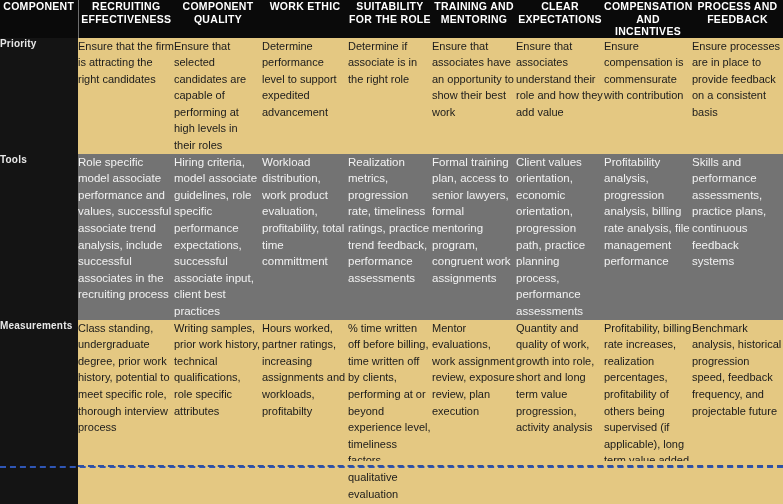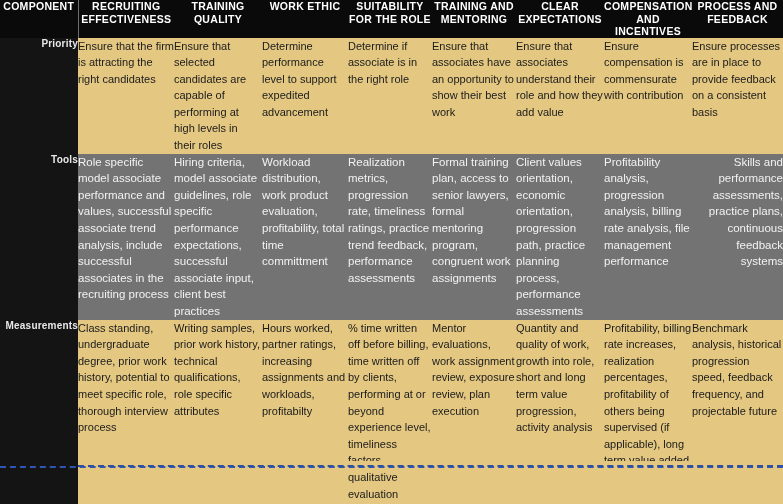--- a/index.html
+++ b/index.html
@@ -69,21 +69,21 @@
   }
   .hdr.last { border-right: 0; margin-top: 44px; }
 
   
   .rowlabel {
     background: #141414;
     color: #e8e8e8;
     font-weight: bold;
     font-size: 10px;
     letter-spacing: 0.2px;
-    text-align: right;
+    text-align: left;
     vertical-align: middle;
     border-right: 1px solid #6e6e6e;
     border-bottom: 1px solid #6e6e6e;
     padding: 2px 3px;
   }
 
   
   .tan {
     background: #e4c882;
     color: #1b1b1b;
@@ -98,21 +98,21 @@
   
   .dark {
     background: #737373;
     color: #f2f2f2;
     font-size: 11.5px;
     line-height: 16.6px;
     padding: 5px 6px 4px 7px;
     border-right: 1px solid #7d7d7d;
     border-bottom: 1px solid #9a9a9a;
   }
-  .dark.last { border-right: 0; text-align: right; }
+  .dark.last { border-right: 0; }
 
   
   .pagebreak {
     position: absolute;
     left: 0;
     top: 466px;
     width: 783px;
     height: 0;
     border-top: 2px dashed #2f56b5;
     z-index: 5;
@@ -150,21 +150,21 @@
       <col class="c-5">
         <col class="c-6">
         <col class="c-7">
         <col class="c-8">
     </colgroup>
     <tbody>
 
       <tr class="r-head">
         <th class="hdr first">COMPONENT</th>
         <th class="hdr">RECRUITING EFFECTIVENESS</th>
-        <th class="hdr">TRAINING QUALITY</th>
+        <th class="hdr">COMPONENT QUALITY</th>
         <th class="hdr">WORK ETHIC</th>
         <th class="hdr">SUITABILITY FOR THE ROLE</th>
         <th class="hdr">TRAINING AND MENTORING</th>
         <th class="hdr">CLEAR EXPECTATIONS</th>
         <th class="hdr">COMPENSATION AND INCENTIVES</th>
         <th class="hdr last">PROCESS AND FEEDBACK</th>
       </tr>
 
       <tr class="r-priority">
         <td class="rowlabel">Priority</td>

